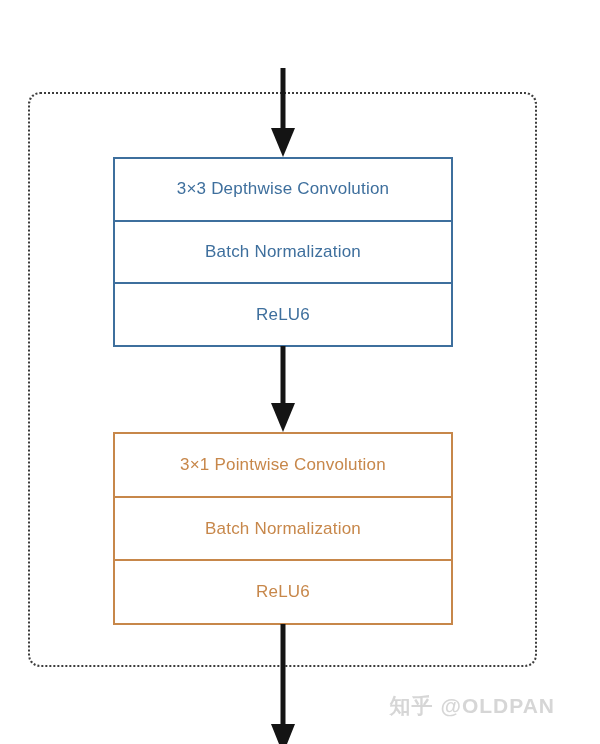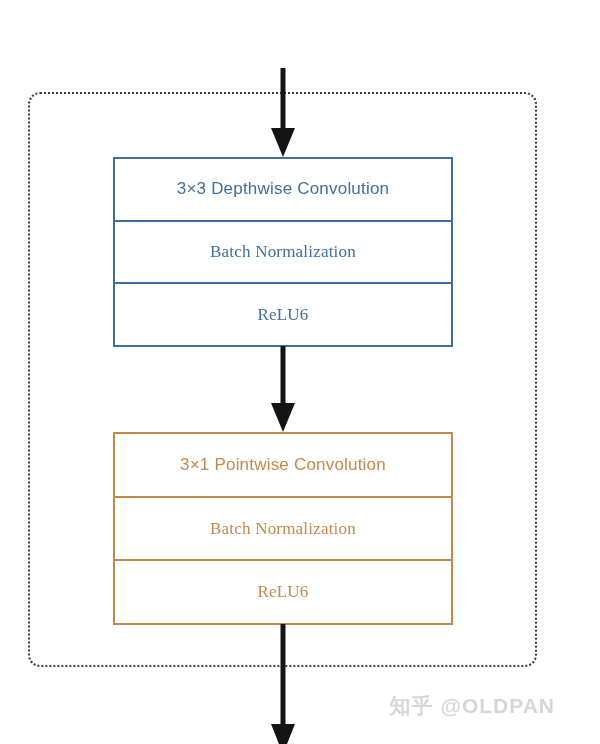--- a/index.html
+++ b/index.html
@@ -57,21 +57,20 @@
   .block .row {
     flex: 1;
     display: flex;
     align-items: center;
     justify-content: center;
     font-size: 17px;
     letter-spacing: 0.2px;
   }
   .block .row + .row {
     border-top: 2px solid currentColor;
-    font-family: Liberation Serif, serif;
   }
 
   .arrow {
     position: absolute;
     left: 268px;
     width: 30px;
     overflow: visible;
   }
   .arrow line { stroke: var(--arrow); stroke-width: 5; }
   .arrow polygon { fill: var(--arrow); }

